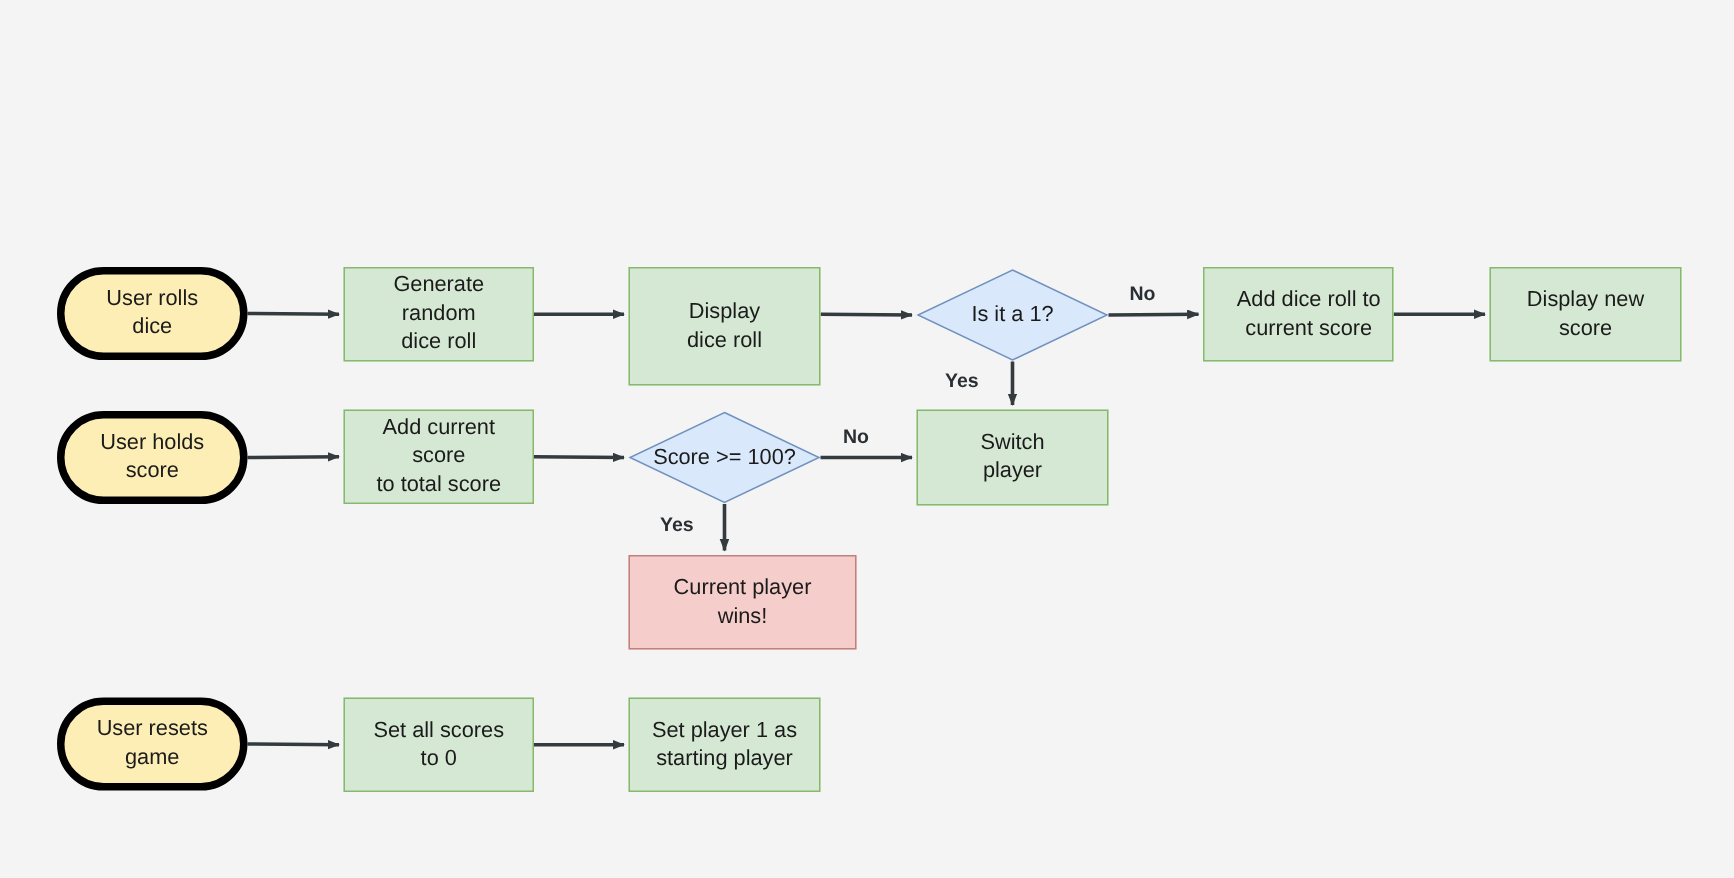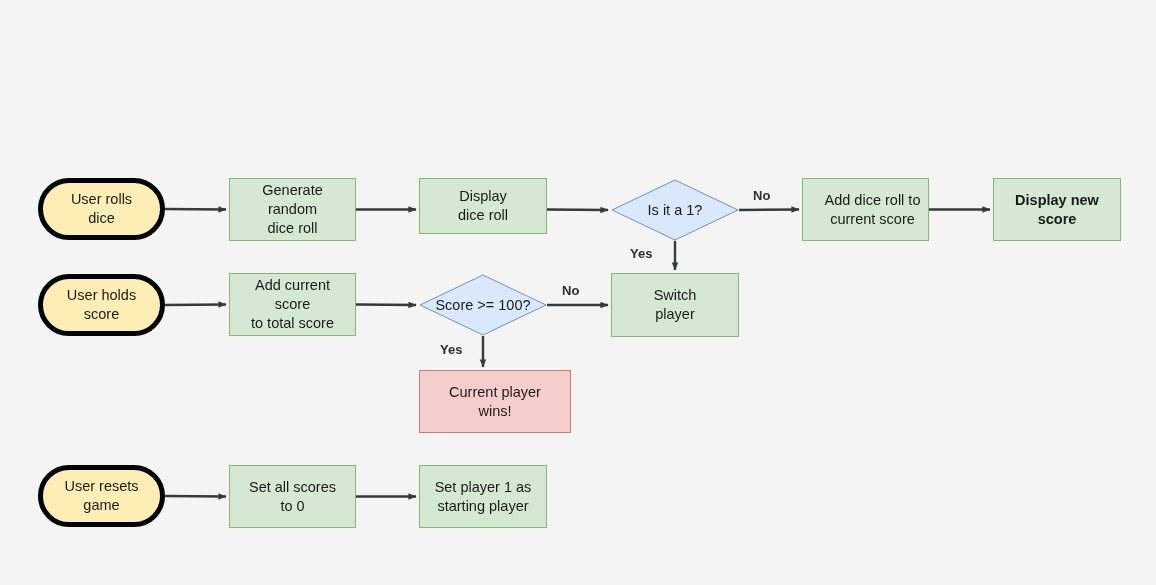--- a/index.html
+++ b/index.html
@@ -145,28 +145,28 @@
           <line x1="356" y1="426.5" x2="416" y2="426.5" marker-end="url(#arrow)"></line>
         </g>
       <g id="decisions"></g>
     </svg>
 
     <div id="nodes">
         <div class="node terminator" style="left: 38px; top: 108px; width: 127px; height: 62px;"><span>User rolls
 dice</span></div>
         <div class="node process" style="left: 229px; top: 108px; width: 127px; height: 63px;"><span>Generate random
 dice roll</span></div>
-        <div class="node process" style="left: 419px; top: 108px; width: 128px; height: 56px;"><span>Display
+        <div class="node process" style="left: 419px; top: 108px; width: 128px; height: 79px;"><span>Display
 dice roll</span></div>
         <div class="node decision" style="left: 611px; top: 109px; width: 128px; height: 62px;"><svg class="decision-shape" viewBox="0 0 128 62" preserveAspectRatio="none">
             <polygon points="64,1 127,31 64,61 1,31" fill="#dae8fc" stroke="#7092be" stroke-width="1" vector-effect="non-scaling-stroke"></polygon>
           </svg><span class="decision-label">Is it a 1?</span></div>
         <div class="node process" style="left: 802px; top: 108px; width: 127px; height: 63px; padding-left: 20px;"><span>Add dice roll to
 current score</span></div>
-        <div class="node process" style="left: 993px; top: 108px; width: 128px; height: 63px; font-weight: bold;"><span>Display new
+        <div class="node process" style="left: 993px; top: 108px; width: 128px; height: 63px;"><span>Display new
 score</span></div>
         <div class="node terminator" style="left: 38px; top: 204px; width: 127px; height: 62px;"><span>User holds
 score</span></div>
         <div class="node process" style="left: 229px; top: 203px; width: 127px; height: 63px;"><span>Add current score
 to total score</span></div>
         <div class="node decision" style="left: 419px; top: 204px; width: 128px; height: 62px;"><svg class="decision-shape" viewBox="0 0 128 62" preserveAspectRatio="none">
             <polygon points="64,1 127,31 64,61 1,31" fill="#dae8fc" stroke="#7092be" stroke-width="1" vector-effect="non-scaling-stroke"></polygon>
           </svg><span class="decision-label">Score &gt;= 100?</span></div>
         <div class="node process" style="left: 611px; top: 203px; width: 128px; height: 64px;"><span>Switch
 player</span></div>

